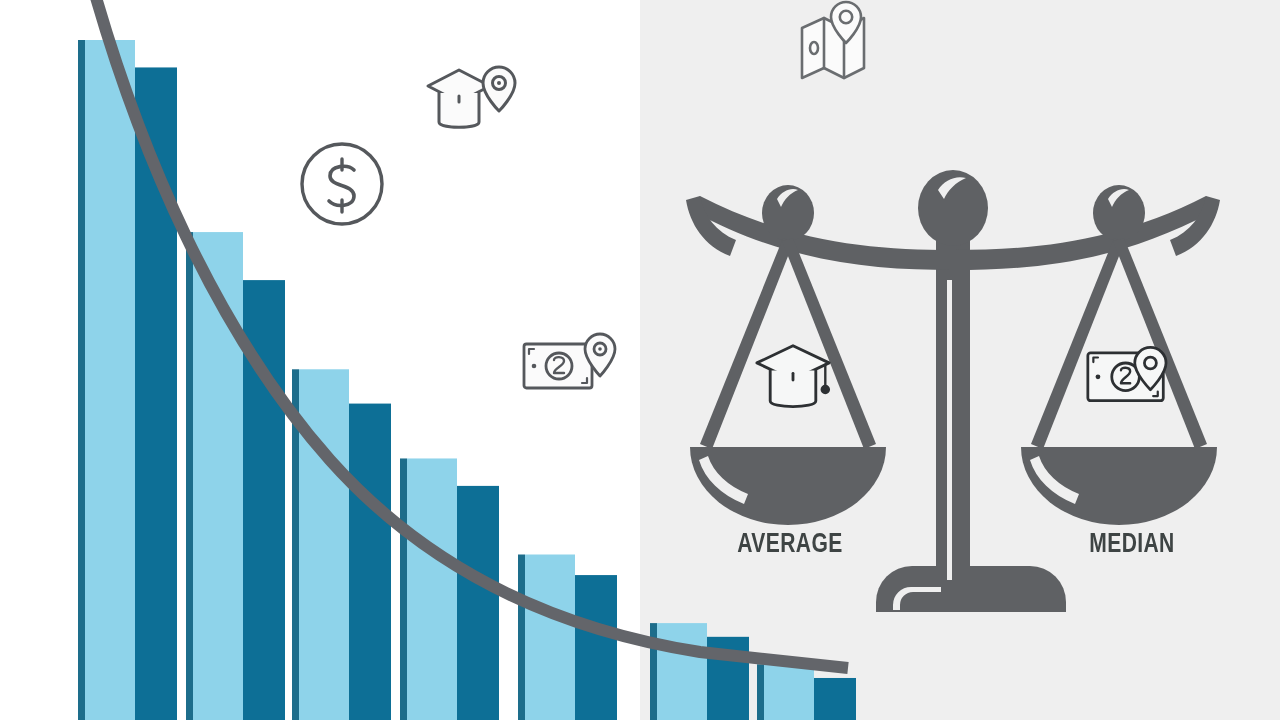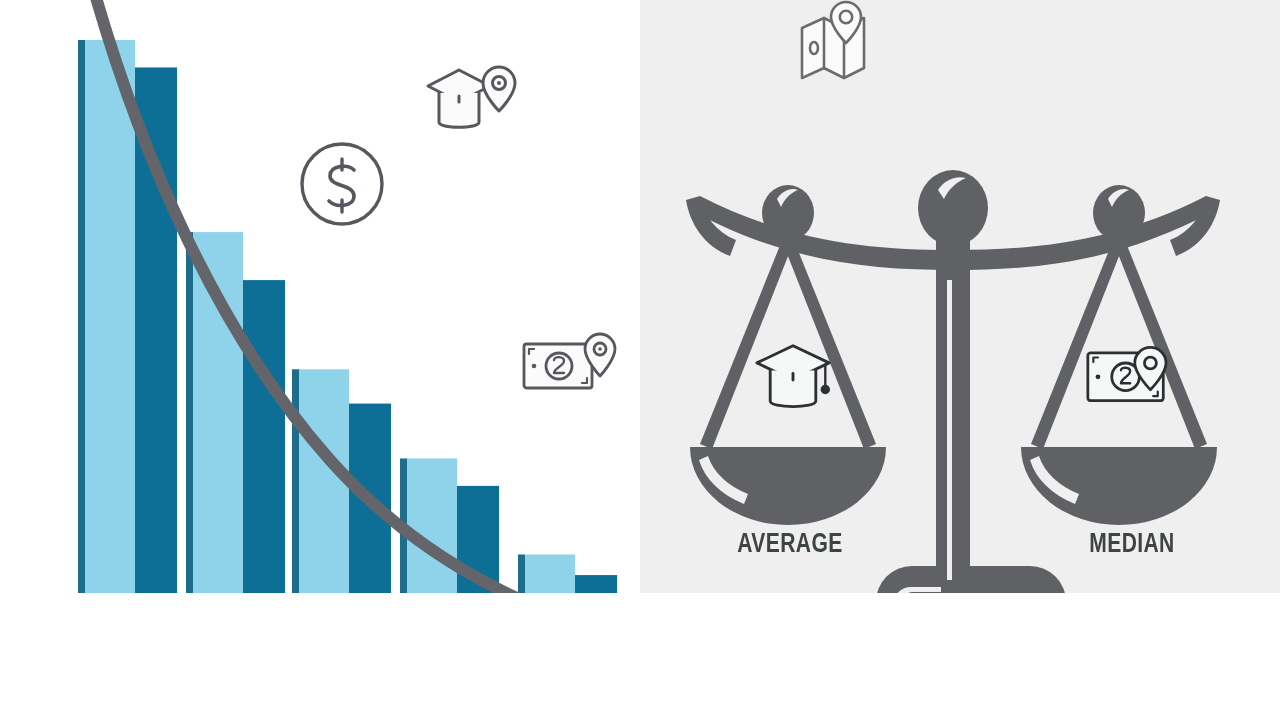--- a/index.html
+++ b/index.html
@@ -1,20 +1,20 @@
 <!DOCTYPE html>
 <html><head>
 <meta charset="utf-8">
 <title>Average vs Median Infographic</title>
 <style>
   html,body{margin:0;padding:0;background:#ffffff;}
   body{font-family:"Liberation Sans", sans-serif;}
   #stage{
     position:relative;
-    width:1280px;height:593px;
+    width:1280px;height:720px;
     overflow:hidden;
     background:#5eead4;
   }
   .panel-left{
     position:absolute;left:0;top:0;width:640px;height:720px;
     background:#ffffff;
   }
   .panel-right{
     position:absolute;left:640px;top:0;width:640px;height:720px;
     background:#efefef;

